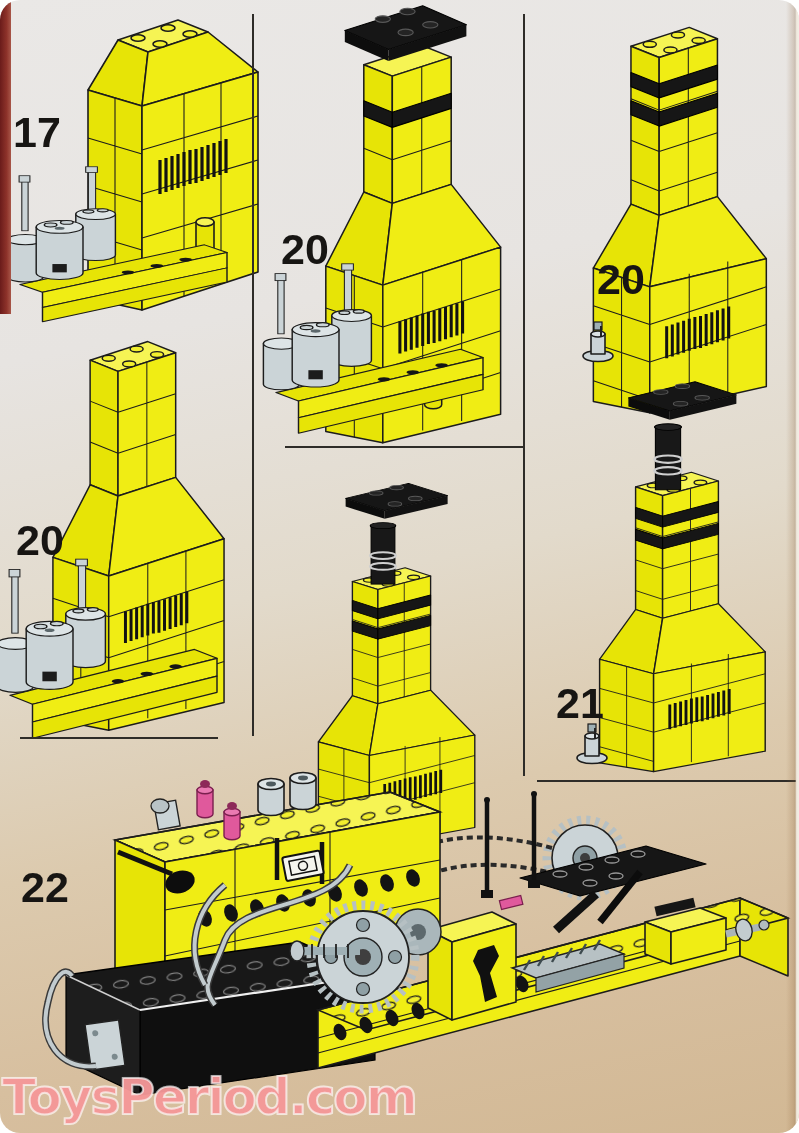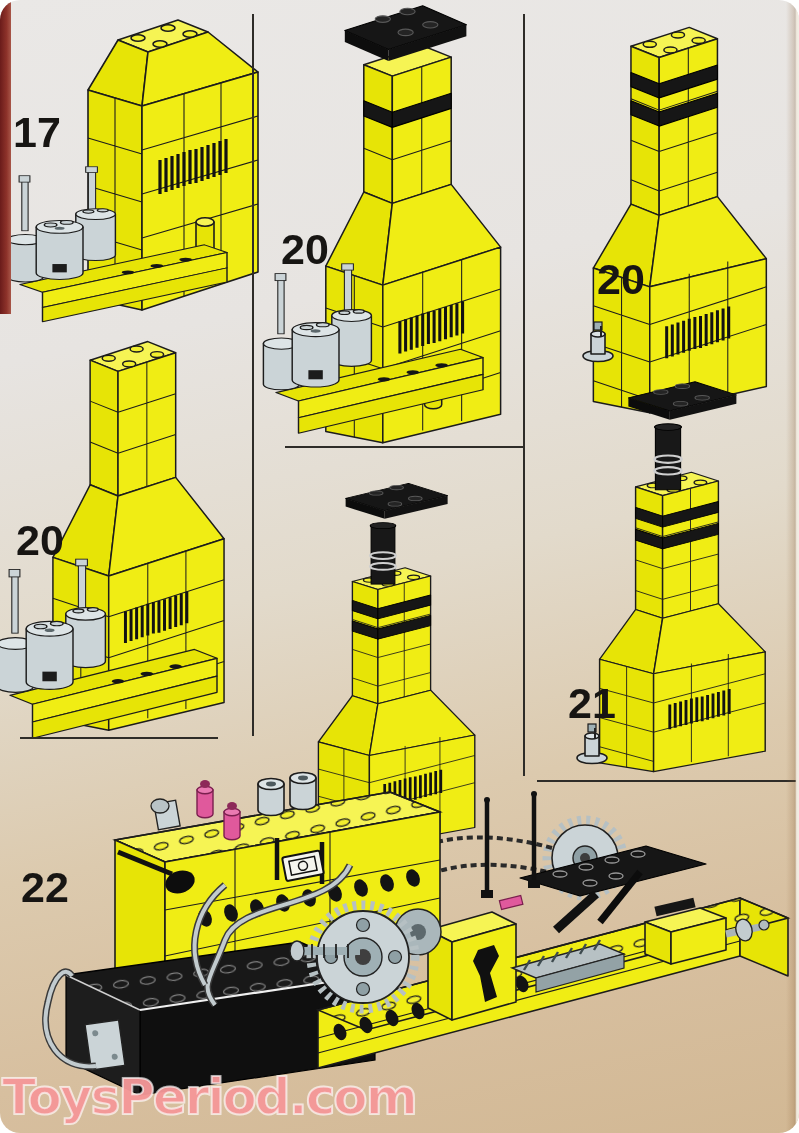--- a/index.html
+++ b/index.html
@@ -167,21 +167,21 @@
   <div class="rule" style="left:252px;top:14px;width:1.5px;height:722px;"></div>
   <div class="rule" style="left:523px;top:14px;width:1.5px;height:762px;"></div>
   <div class="rule" style="left:285px;top:446px;width:238px;height:1.5px;"></div>
   <div class="rule" style="left:20px;top:737px;width:198px;height:1.5px;"></div>
   <div class="rule" style="left:537px;top:780px;width:259px;height:1.5px;"></div>
 
   <div class="num" style="left:13px;top:111px;">17</div>
   <div class="num" style="left:16px;top:519px;">20</div>
   <div class="num" style="left:281px;top:228px;">20</div>
   <div class="num" style="left:553px;top:258px;margin-left:44px;">20</div>
-  <div class="num" style="left:568px;top:682px;">21</div>
+  <div class="num" style="left:556px;top:682px;">21</div>
   <div class="num" style="left:21px;top:866px;text-align:right;">22</div>
 
   <svg class="fig" role="img" style="left:18px;top:4px" width="250" height="340" viewBox="0 0 250 340" aria-label="yellow boiler housing with vent grille and grey steam domes on studded base">
     <g transform="translate(30,6)">
       <use href="#chimA"></use>
       <use href="#studs4" transform="translate(-14,4)"></use>
       <use href="#cyl1" transform="translate(148,206)"></use>
     </g>
     <use href="#domesbase" transform="translate(2,205) scale(0.9,0.64)"></use>
   </svg>

